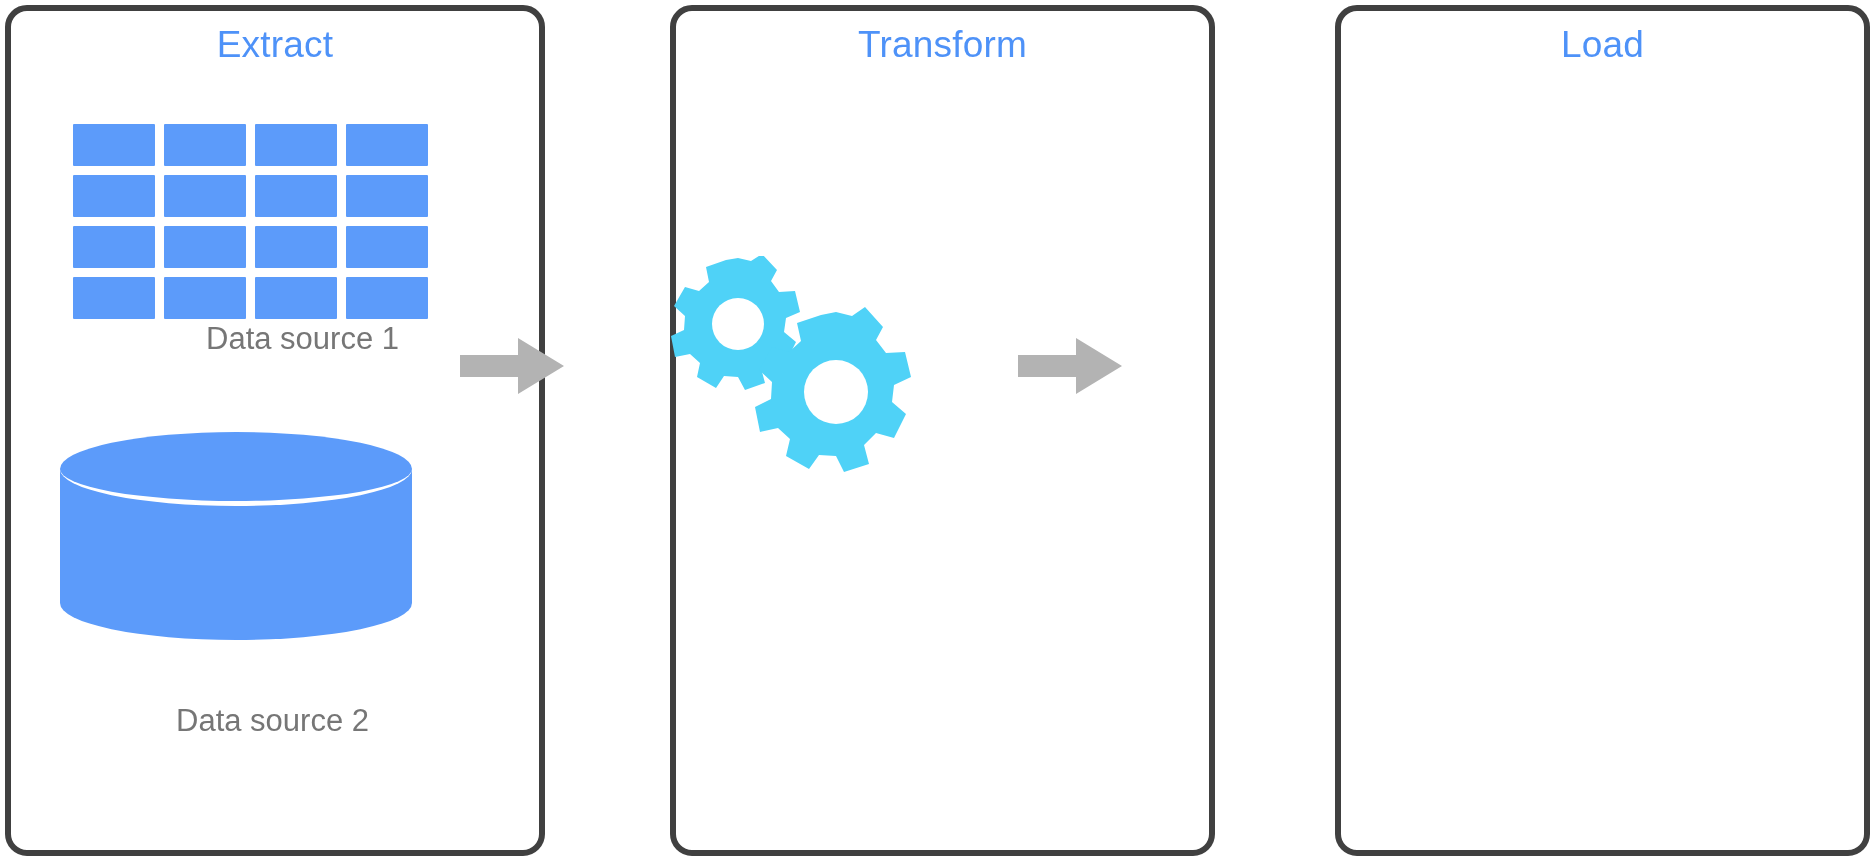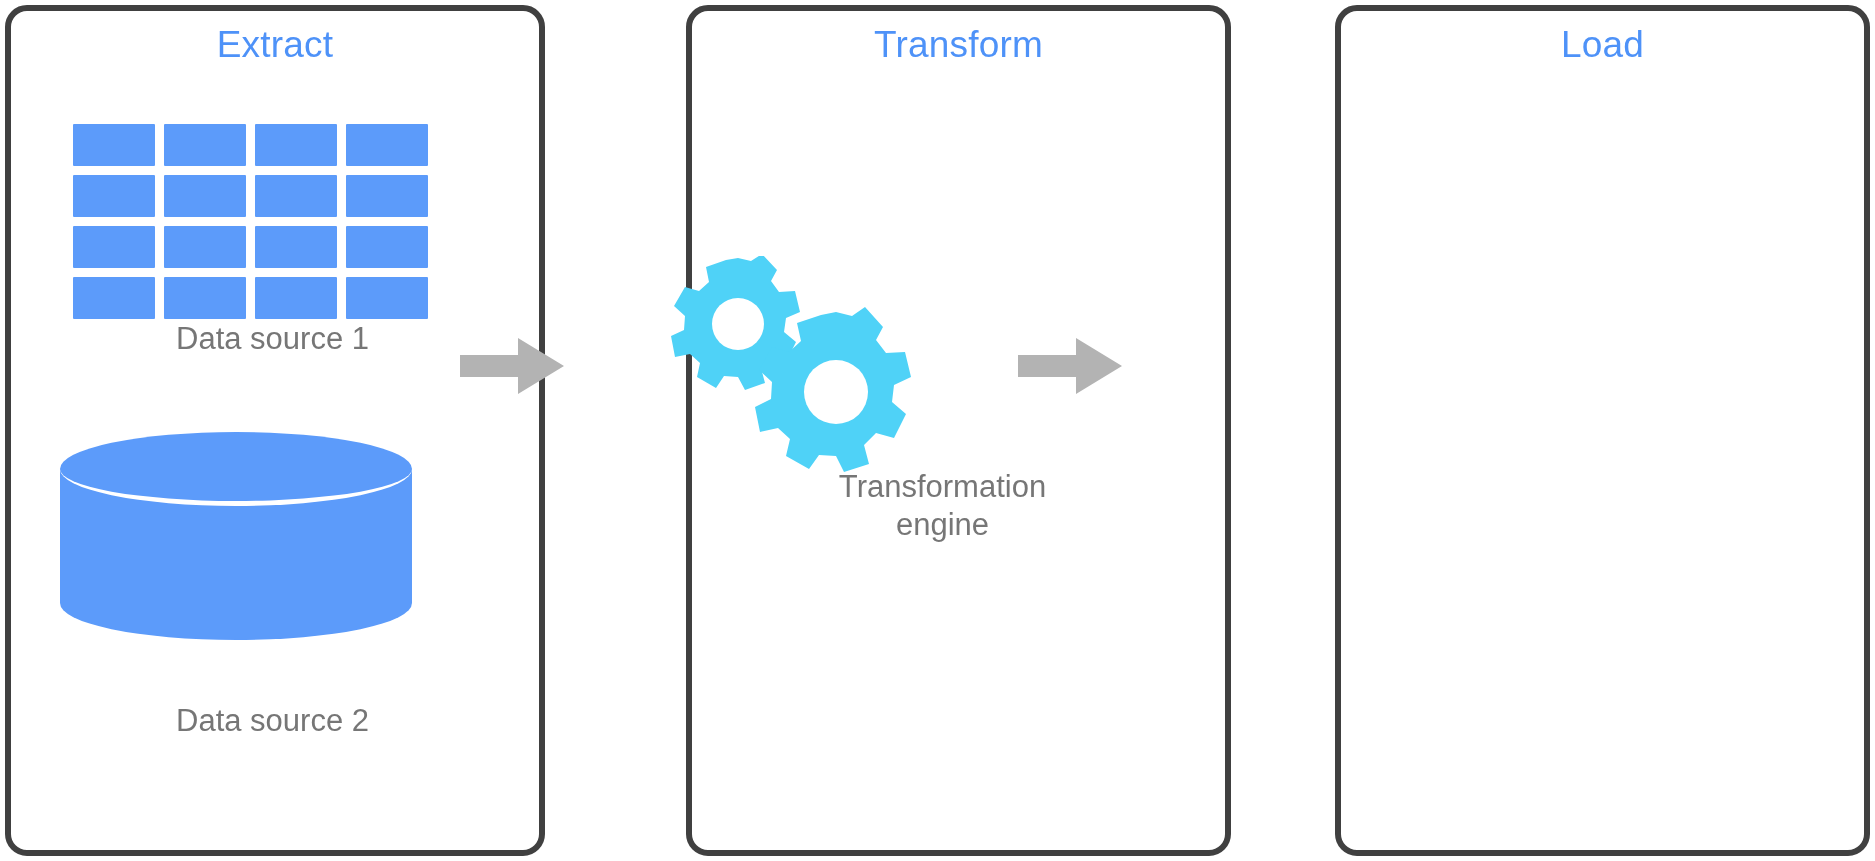--- a/index.html
+++ b/index.html
@@ -12,21 +12,21 @@
 
   
   .panel{
     position:absolute;
     background:#ffffff;
     border:6px solid #404040;
     border-radius:22px;
     box-sizing:border-box;
   }
   #panel-extract  {left:5px;   top:5px; width:540px; height:851px;}
-  #panel-transform{left:670px; top:5px; width:545px; height:851px;margin-left:16px;}
+  #panel-transform{left:670px; top:5px; width:545px; height:851px;}
   #panel-load     {left:1335px;top:5px; width:535px; height:851px;}
 
   .panel-title{
     position:absolute;left:0;right:0;top:14px;
     text-align:center;
     font-size:37px;
     color:#4e92f8;
     letter-spacing:0.2px;
     line-height:1.1;
     white-space:nowrap;
@@ -45,21 +45,21 @@
 
   
   .caption{
     position:absolute;
     text-align:center;
     color:#767676;
     font-size:31px;
     line-height:1.23;
     white-space:pre-line;
   }
-  #data-source-1-label{left:0;   top:320px; width:545px;}
+  #data-source-1-label{left:0;   top:320px; width:545px;padding-left:30px;}
   #data-source-2-label{left:0;   top:702px; width:545px;}
   #transformation-engine-label{left:670px; top:468px; width:545px;}
 
   
   .cylinder{position:absolute;}
   .cyl-body{
     position:absolute;left:0;right:0;
     background:#5c9bfa;
   }
   .cyl-top{
@@ -154,22 +154,20 @@
         <path fill="#4fd2f7" d="
           M 0,-80 L 16,-76 L 29,-85 L 47,-65 L 40,-52 L 50,-39 L 69,-40 L 75,-15
           L 58,-7 L 56,10 L 70,22 L 58,46 L 40,41 L 28,53 L 33,72 L 8,80 L 0,64
           L -17,63 L -27,77 L -50,64 L -46,47 L -58,36 L -76,40 L -81,15 L -65,7
           L -64,-10 L -77,-22 L -64,-45 L -47,-40 L -35,-51 L -39,-69 L -15,-77 Z"></path>
         <circle cx="0" cy="0" r="32" fill="#ffffff"></circle>
       </g>
     </svg>
   </div>
 
-  <div class="caption" id="transformation-engine-label">Transformation
-engine</div>
 
   <div class="flow-arrow" id="arrow-transform-load">
     <svg width="104" height="56" viewBox="0 0 104 56" xmlns="http://www.w3.org/2000/svg">
       <polygon points="0,17 58,17 58,0 104,28 58,56 58,39 0,39" fill="#b3b3b3"></polygon>
     </svg>
   </div>
 
   <section class="panel" id="panel-load">
     <div class="panel-title">Load</div>
 

